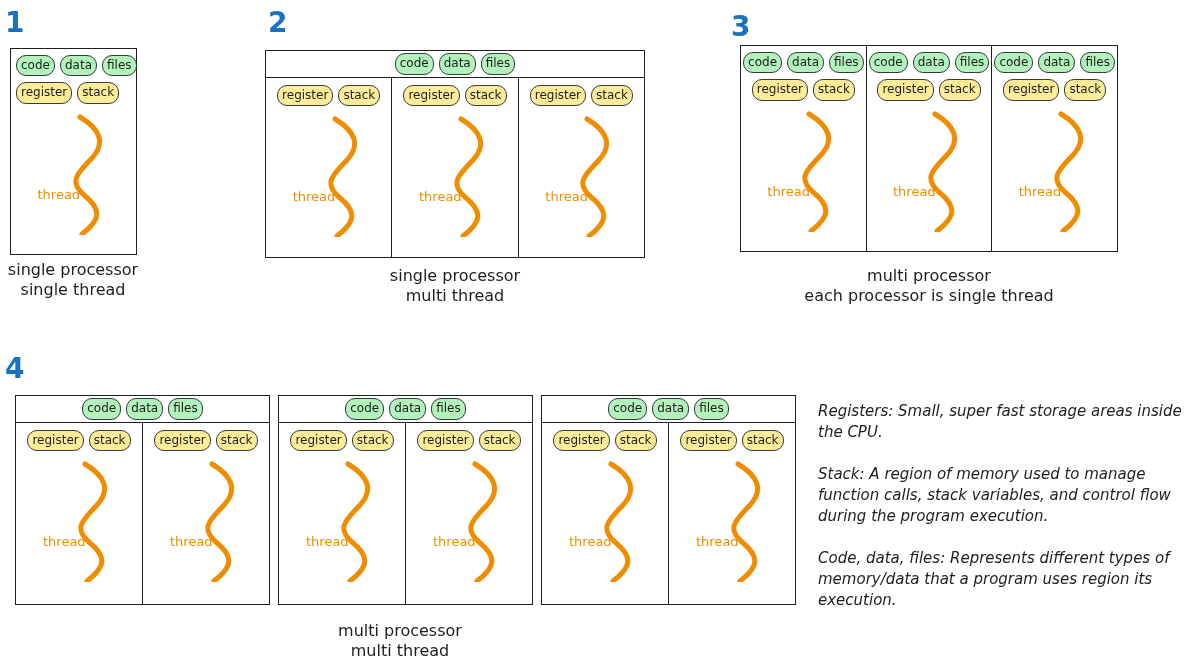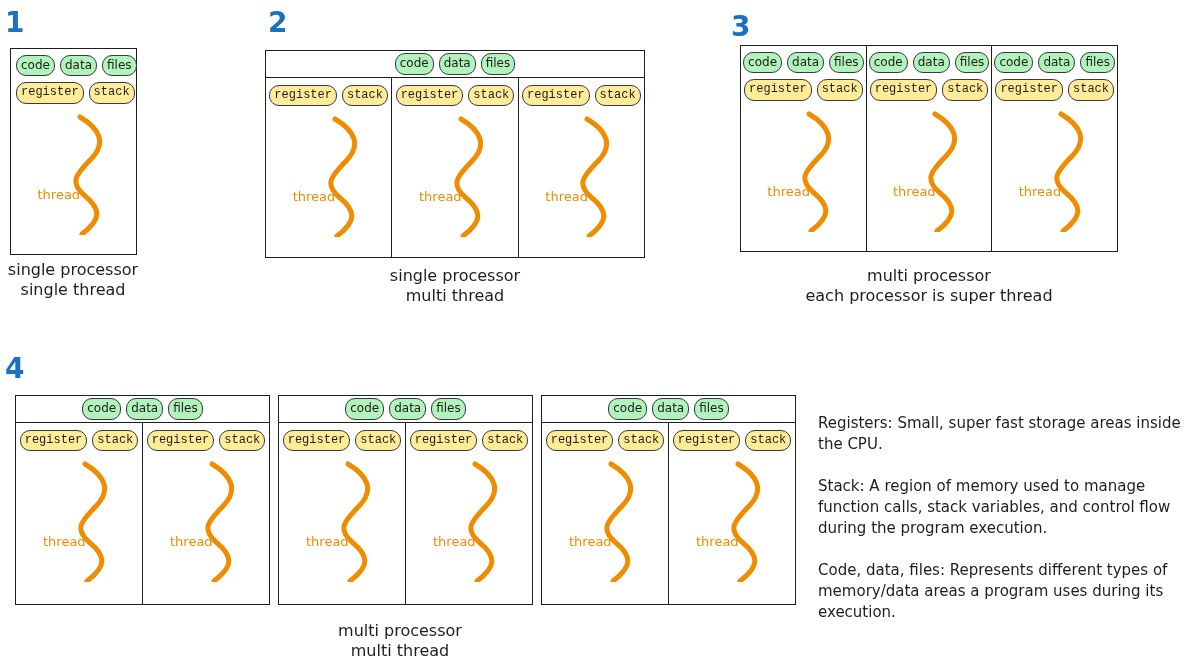--- a/index.html
+++ b/index.html
@@ -17,21 +17,21 @@
   .box{position:absolute;background:#fff;border:1.5px solid var(--ink);}
   .chips-row{display:flex;gap:5px;justify-content:center;align-items:center;}
   .chips-row.left{justify-content:flex-start;}
   .mt{margin-top:6px;}
   .chip{
     display:inline-flex;align-items:center;justify-content:center;
     border:1.5px solid var(--chipborder);border-radius:10px;
     font-size:12px;line-height:1.45;padding:1px 4px;white-space:nowrap;
   }
   .g{background:var(--green);}
-  .y{background:var(--yellow);font-family:Liberation Mono, monospace;}
+  .y{background:var(--yellow);}
   
   .d1{left:10px;top:48px;width:127px;height:207px;padding:6px 5px;}
   
   .d2{left:265px;top:50px;width:380px;height:208px;display:flex;flex-direction:column;padding:0;}
   .hdr{height:27px;flex:0 0 27px;border-bottom:1.5px solid var(--ink);display:flex;align-items:center;justify-content:center;gap:5px;}
   .cols{flex:1;display:flex;min-height:0;}
   .col{flex:1;padding-top:7px;min-width:0;}
   .col + .col{border-left:1.5px solid var(--ink);}
   
   .d3{left:740px;top:45px;width:378px;height:207px;display:flex;padding:0;}
@@ -39,21 +39,21 @@
   .sub + .sub{border-left:1.5px solid var(--ink);}
   
   .d4row{position:absolute;left:15px;top:395px;width:781px;height:210px;display:flex;gap:8px;}
   .proc{flex:1;background:#fff;border:1.5px solid var(--ink);display:flex;flex-direction:column;}
   
   .thread{position:relative;width:100px;height:122px;margin:9px auto 0;}
   .thread svg{position:absolute;left:34px;top:0;}
   .thread .tl{position:absolute;left:14px;top:74px;color:var(--orange);font-size:13px;}
   
   .notes{position:absolute;left:818px;top:401px;width:374px;font-size:15px;line-height:1.4;}
-  .notes p{margin:12px 0 21px 0;}
+  .notes p{margin:0 0 21px 0;font-style:italic;}
 </style>
 </head>
 <body>
 
 <div class="num" style="left:5px;top:6px;">1</div>
 <div class="box d1">
   <div class="chips-row left">
     <span class="chip g">code</span>
     <span class="chip g">data</span>
     <span class="chip g">files</span>
@@ -174,21 +174,21 @@
     <div class="thread">
       <svg width="56" height="122" viewBox="0 0 56 122" fill="none">
           <path d="M22 4 C42 16 48 30 34 45 C20 60 10 68 26 82 C43 96 44 106 24 121" stroke="#f08c00" stroke-width="5" stroke-linecap="round" stroke-linejoin="round"></path>
         </svg>
       <span class="tl">thread</span>
     </div>
   </div>
 </div>
 <div class="cap" style="left:749px;top:266px;width:360px;">
   <div>multi processor</div>
-  <div>each processor is super thread</div>
+  <div>each processor is single thread</div>
 </div>
 
 <div class="num" style="left:5px;top:352px;">4</div>
 <div class="d4row">
 
   <div class="proc">
     <div class="hdr">
       <span class="chip g">code</span>
       <span class="chip g">data</span>
       <span class="chip g">files</span>
@@ -291,14 +291,14 @@
 
 </div>
 <div class="cap" style="left:250px;top:621px;width:300px;">
   <div>multi processor</div>
   <div>multi thread</div>
 </div>
 
 <div class="notes">
   <p>Registers: Small, super fast storage areas inside the CPU.</p>
   <p>Stack: A region of memory used to manage function calls, stack variables, and control flow during the program execution.</p>
-  <p>Code, data, files: Represents different types of memory/data areas a program uses during its execution.</p>
+  <p>Code, data, files: Represents different types of memory/data that a program uses region its execution.</p>
 </div>
 
 </body></html>

